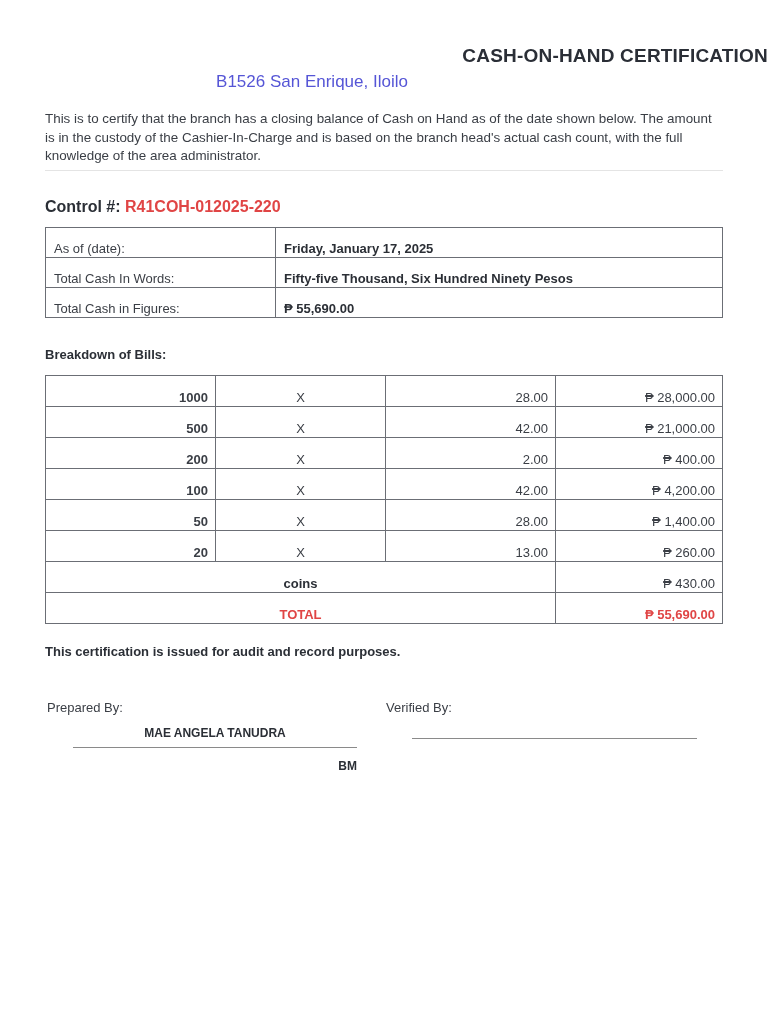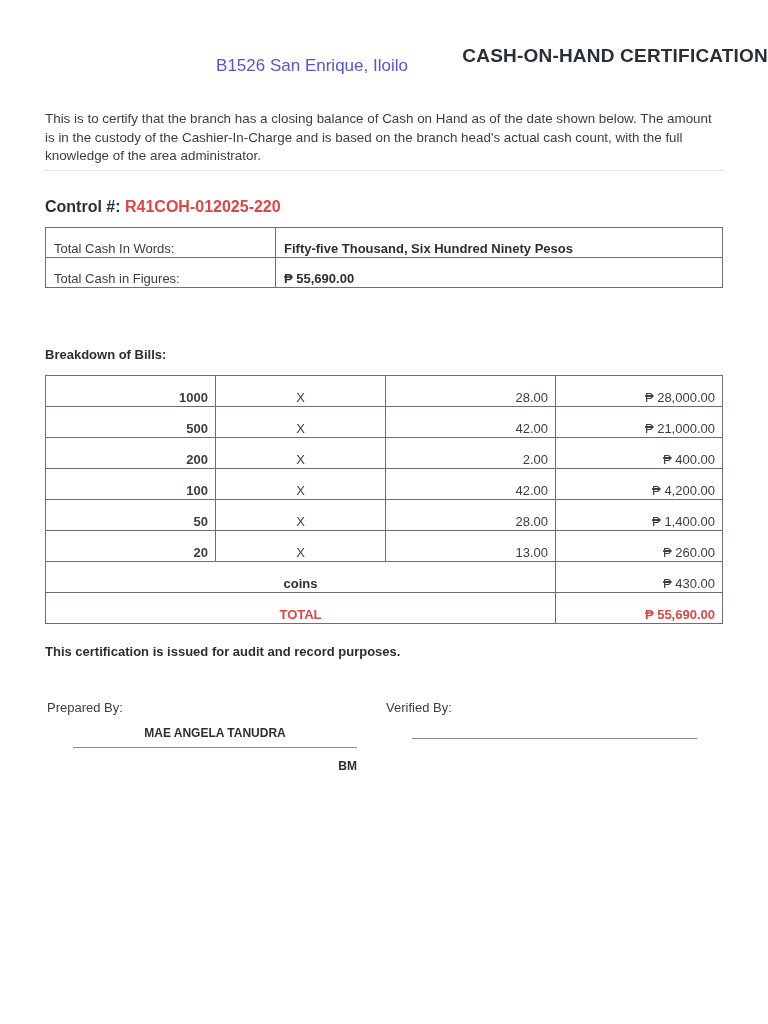--- a/index.html
+++ b/index.html
@@ -1,18 +1,18 @@
 <!DOCTYPE html>
 <html><head>
 <meta charset="utf-8">
 <style>
   html, body { margin: 0; padding: 0; background: #ffffff; }
   body { width: 768px; height: 1024px; position: relative; font-family: "Liberation Sans", sans-serif; color: #2b2f36; overflow: hidden; }
   .title { position: absolute; top: 45px; left: 0; width: 768px; text-align: right; font-size: 19px; font-weight: bold; color: #2a2e36; letter-spacing: 0.2px; }
-  .subtitle { position: absolute; top: 56px; left: 0; width: 624px; text-align: center; font-size: 17px; color: #5555d6; }
+  .subtitle { position: absolute; top: 72px; left: 0; width: 624px; text-align: center; font-size: 17px; color: #5555d6; }
   .intro { position: absolute; top: 110px; left: 45px; width: 680px; font-size: 13.4px; line-height: 18.5px; color: #3a3e45; }
   .hr { position: absolute; top: 170px; left: 45px; width: 678px; height: 1px; background: #e4e4e4; }
   .control { position: absolute; top: 198px; left: 45px; font-size: 16px; font-weight: bold; color: #2b2f36; }
   .control .val { color: #e04545; }
   table { border-collapse: collapse; }
   .info { position: absolute; top: 227px; left: 45px; width: 678px; }
   .info td { border: 1.5px solid #6b6e75; height: 28px; font-size: 13px; vertical-align: bottom; padding: 0 8px 1px 8px; }
   .info td.lbl { width: 213px; color: #3a3e45; }
   .info td.v { font-weight: bold; color: #2b2f36; }
   .bd-label { position: absolute; top: 347px; left: 45px; font-size: 13px; font-weight: bold; color: #2b2f36; }
@@ -42,20 +42,24 @@
 <div class="intro">This is to certify that the branch has a closing balance of Cash on Hand as of the date shown below. The amount is in the custody of the Cashier-In-Charge and is based on the branch head's actual cash count, with the full knowledge of the area administrator.</div>
 <div class="hr"></div>
 
 <div class="control">
   <span>Control #:</span>
   <span class="val">R41COH-012025-220</span>
 </div>
 
 <table class="info">
   <tbody>
+      <tr>
+    <td class="lbl">As of (date):</td>
+    <td class="v">Friday, January 17, 2025</td>
+  </tr>
   <tr>
     <td class="lbl">Total Cash In Words:</td>
     <td class="v">Fifty-five Thousand, Six Hundred Ninety Pesos</td>
   </tr>
   <tr>
     <td class="lbl">Total Cash in Figures:</td>
     <td class="v">₱ 55,690.00</td>
   </tr>
 </tbody>
   </table>

